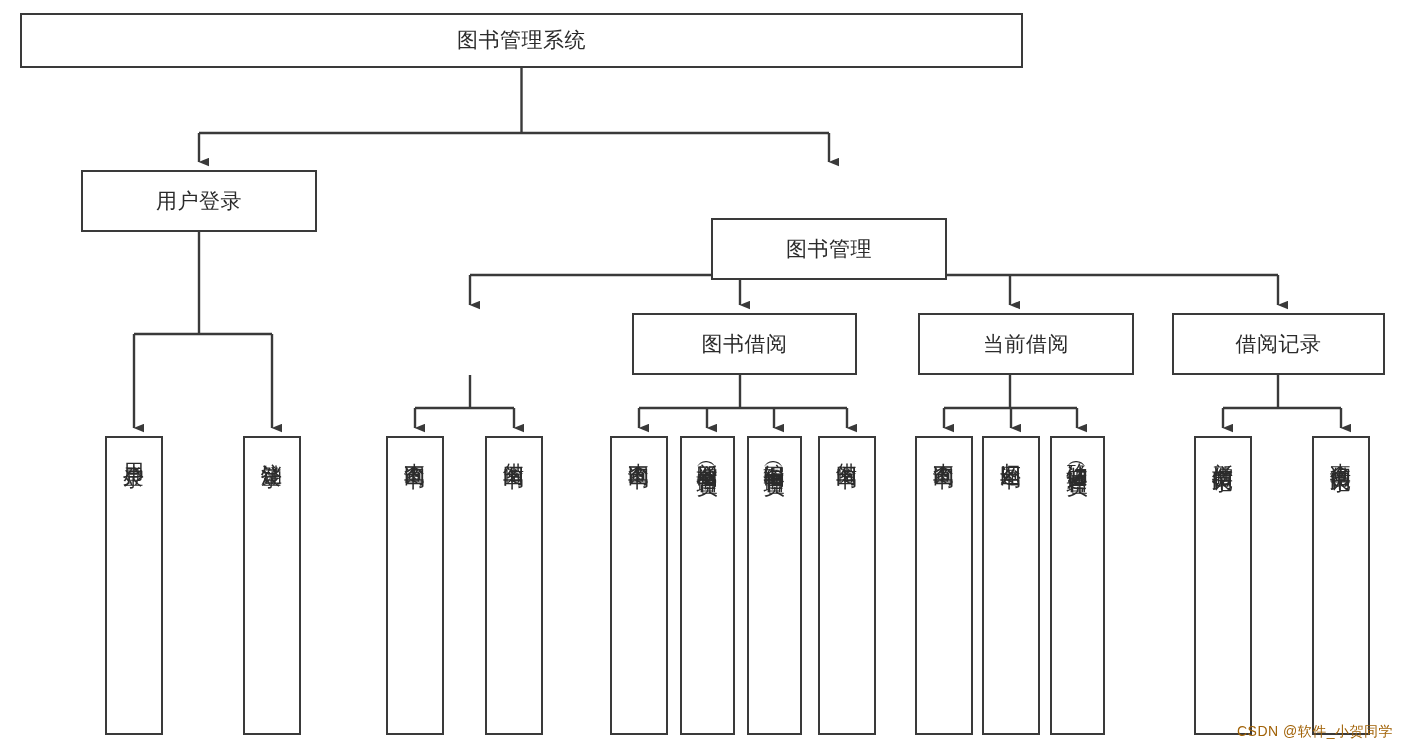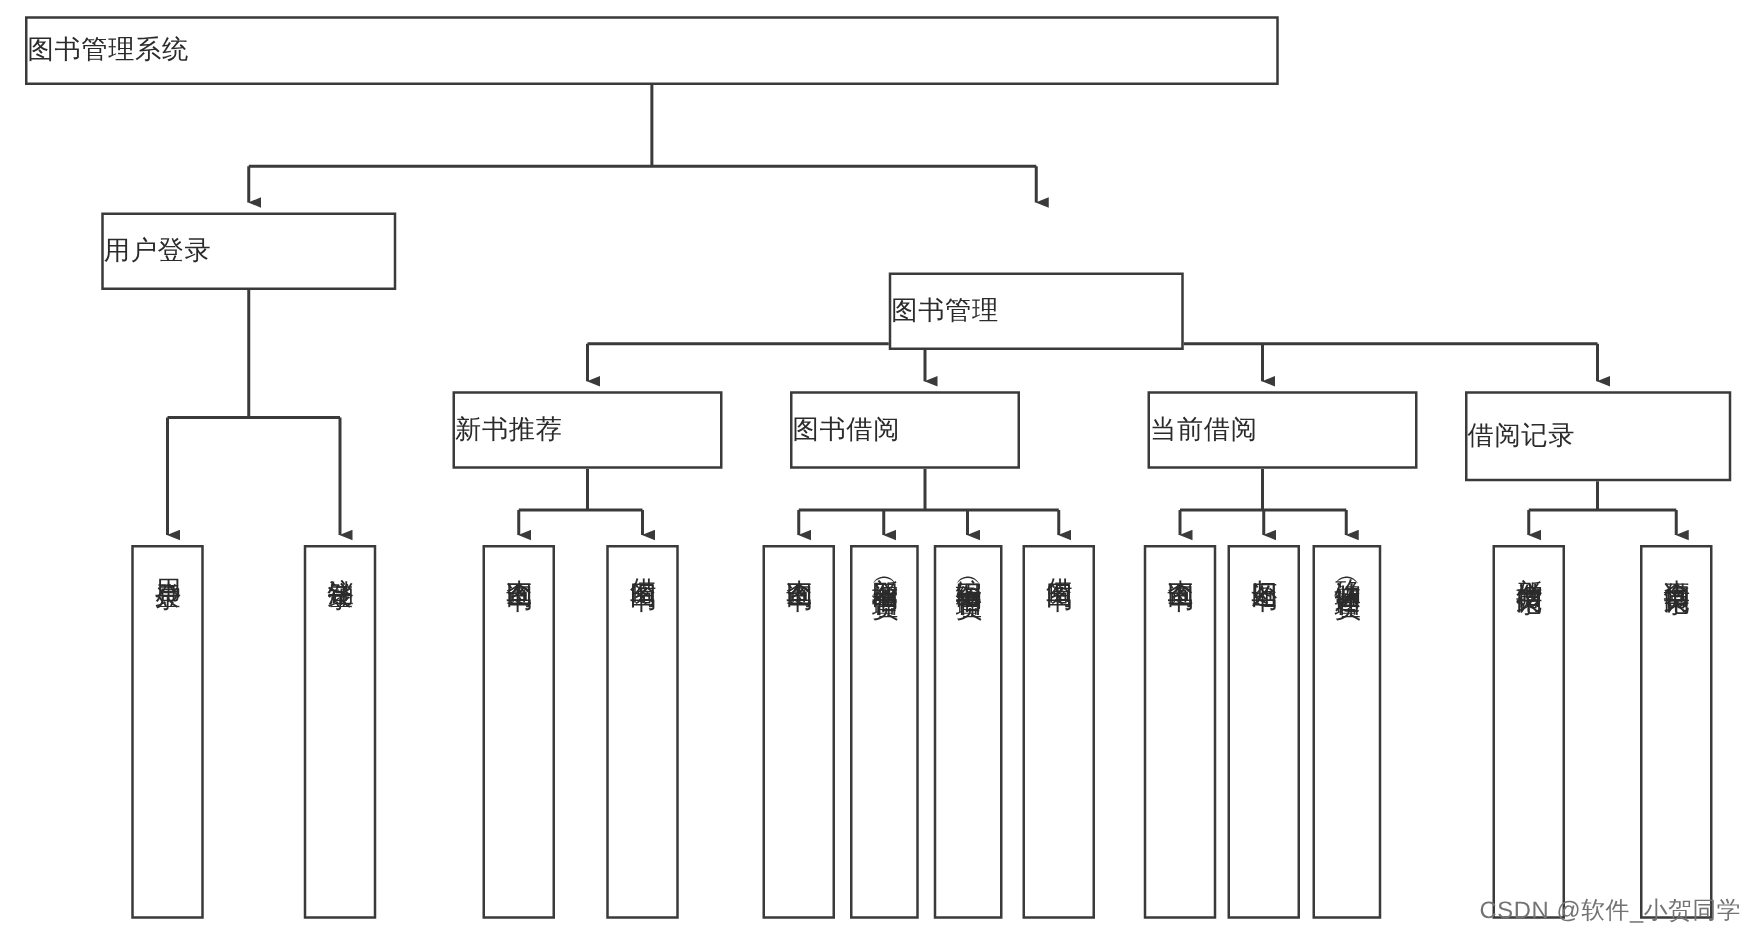--- a/index.html
+++ b/index.html
@@ -27,21 +27,21 @@
     width: 1405px;
     height: 747px;
   }
   .node {
     position: absolute;
     box-sizing: border-box;
     background: #ffffff;
     border: 2px solid #3a3a3a;
     display: flex;
     align-items: center;
-    justify-content: flex-start;
+    justify-content: center;
     z-index: 3;
   }
   .node-label {
     color: #2b2b2b;
     font-size: 21px;
     line-height: 1.15;
     letter-spacing: 0.5px;
     white-space: nowrap;
     text-align: center;
   }
@@ -58,22 +58,22 @@
     text-orientation: upright;
     font-size: 21px;
     letter-spacing: 2px;
     line-height: 1.0;
     white-space: nowrap;
   }
   #watermark {
     position: absolute;
     right: 12px;
     bottom: 6px;
-    color: #737373;
-    font-size: 19px;
+    color: #a16207;
+    font-size: 14px;
     letter-spacing: 0.5px;
     white-space: nowrap;
     z-index: 6;
     pointer-events: none;
     text-align: center;
   }
 </style>
 </head>
 <body>
 
@@ -148,30 +148,27 @@
     <span class="node-label">图书管理系统</span>
   </div>
 
   <div class="node horizontal" id="node-l2-0" style="left: 81px; top: 170px; width: 236px; height: 62px;">
     <span class="node-label">用户登录</span>
   </div>
   <div class="node horizontal" id="node-l2-1" style="left: 711px; top: 170px; width: 236px; height: 62px; margin-top: 48px;">
     <span class="node-label">图书管理</span>
   </div>
 
-  <div class="node horizontal" id="node-l3-0" style="left: 362px; top: 313px; width: 216px; height: 62px;">
-    <span class="node-label">新书推荐</span>
-  </div>
-  <div class="node horizontal" id="node-l3-1" style="left: 632px; top: 313px; width: 184px; height: 62px;">
+  <div class="node horizontal" id="node-l3-1" style="left: 632px; top: 313px; width: 225px; height: 62px;">
     <span class="node-label">图书借阅</span>
   </div>
   <div class="node horizontal" id="node-l3-2" style="left: 902px; top: 313px; width: 216px; height: 62px; margin-left: 16px;">
     <span class="node-label">当前借阅</span>
   </div>
-  <div class="node horizontal" id="node-l3-3" style="left: 1172px; top: 313px; width: 213px; height: 72px;">
+  <div class="node horizontal" id="node-l3-3" style="left: 1172px; top: 313px; width: 213px; height: 62px;">
     <span class="node-label">借阅记录</span>
   </div>
 
   <div class="node vertical" id="node-leaf-0" style="left: 105px; top: 436px; width: 58px; height: 299px;">
     <span class="node-label">用户登录</span>
   </div>
   <div class="node vertical" id="node-leaf-1" style="left: 243px; top: 436px; width: 58px; height: 299px;">
     <span class="node-label">注销登录</span>
   </div>
   <div class="node vertical" id="node-leaf-2" style="left: 386px; top: 436px; width: 58px; height: 299px;">

